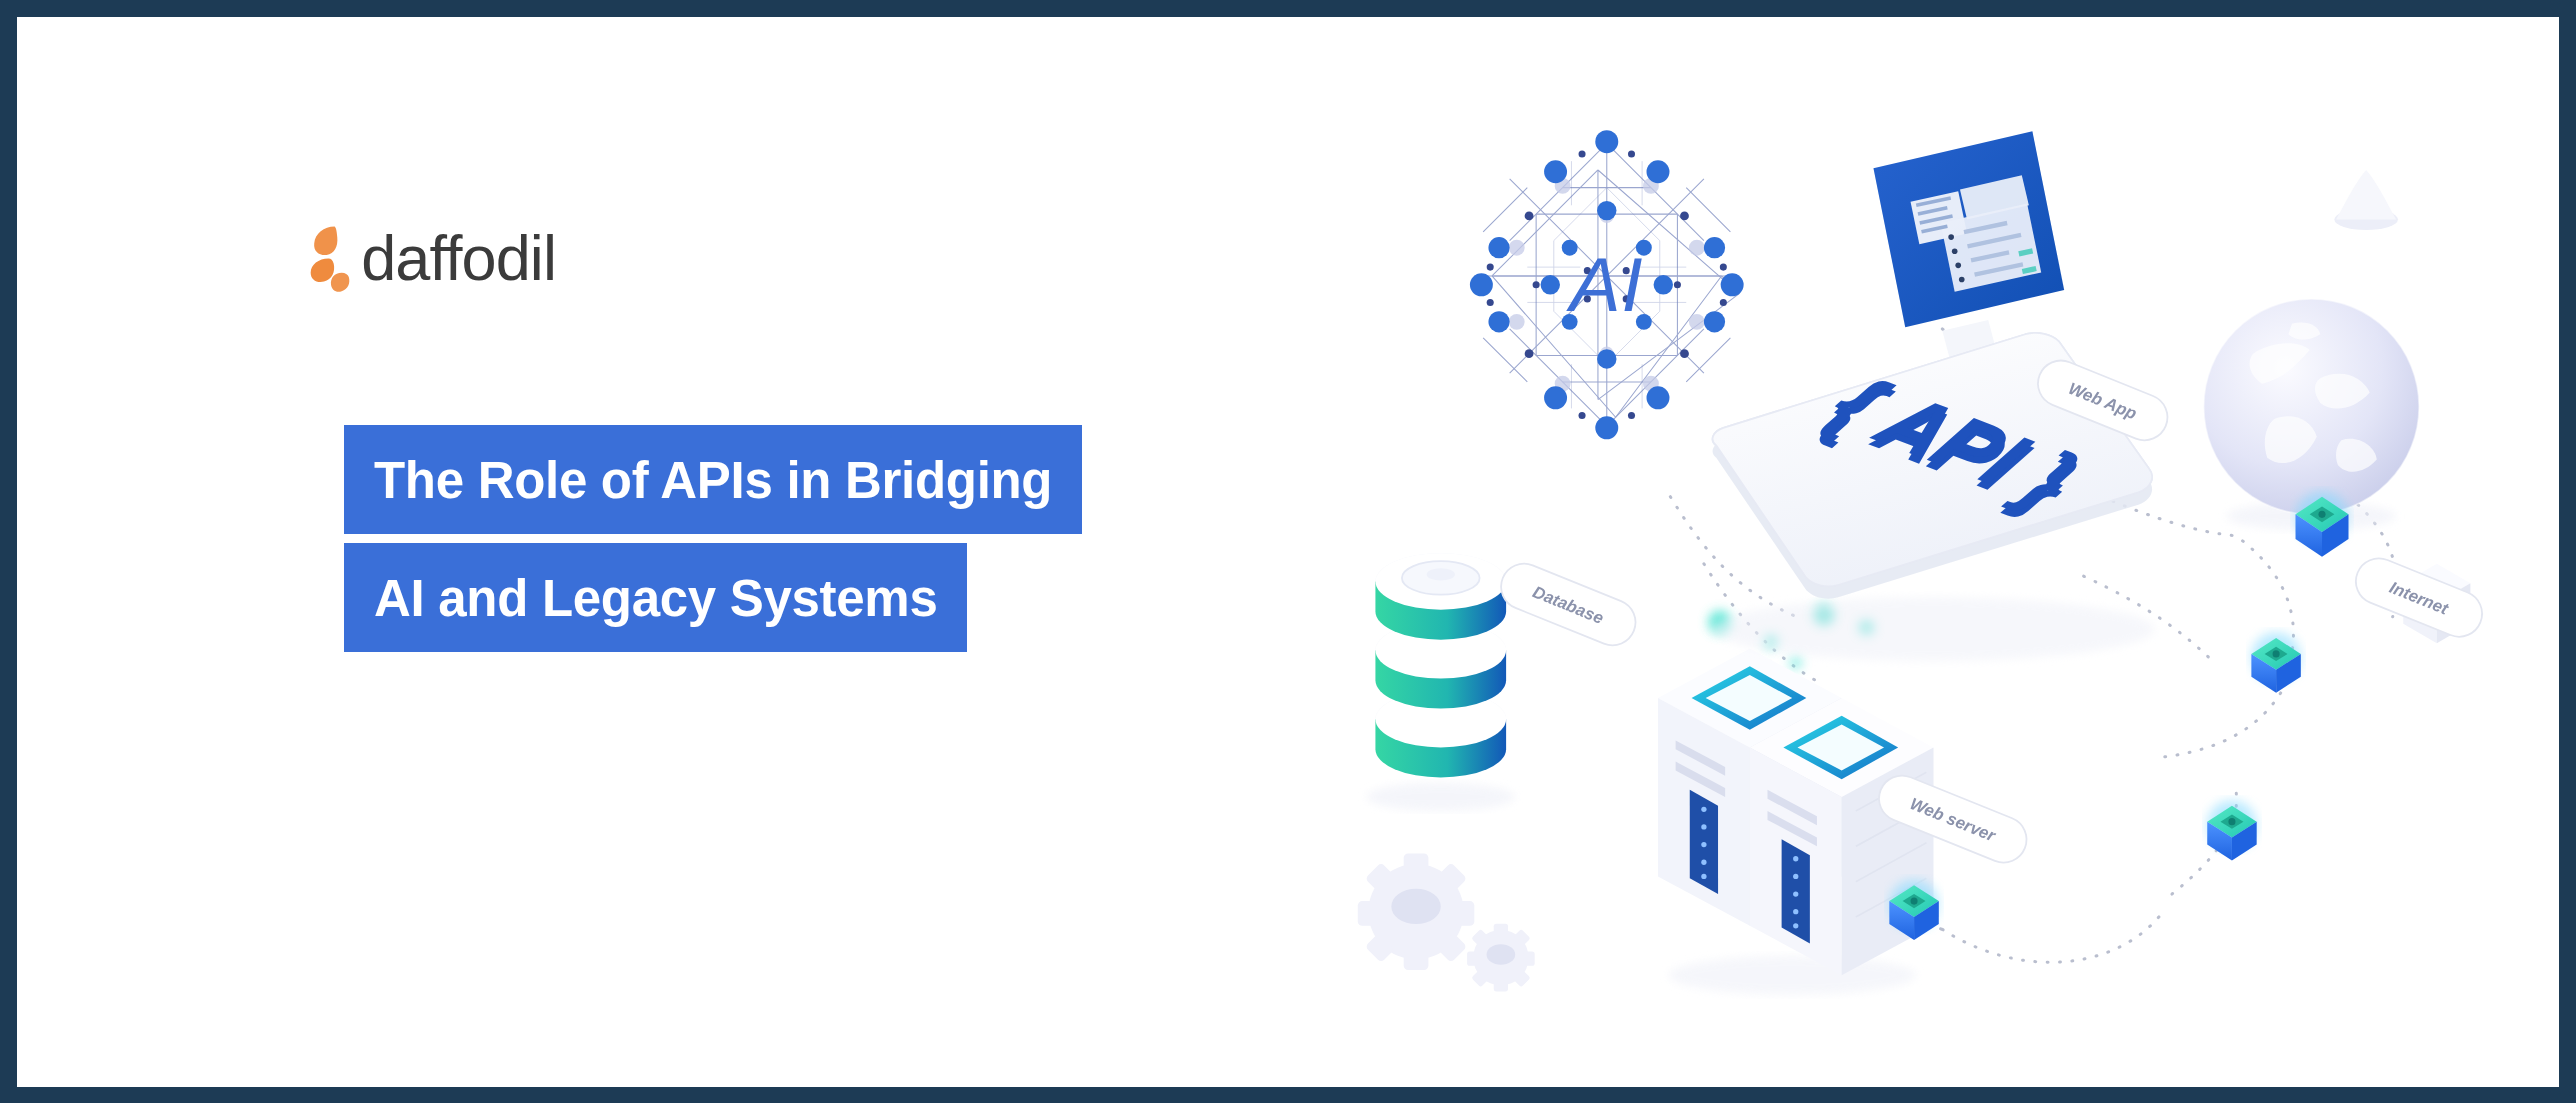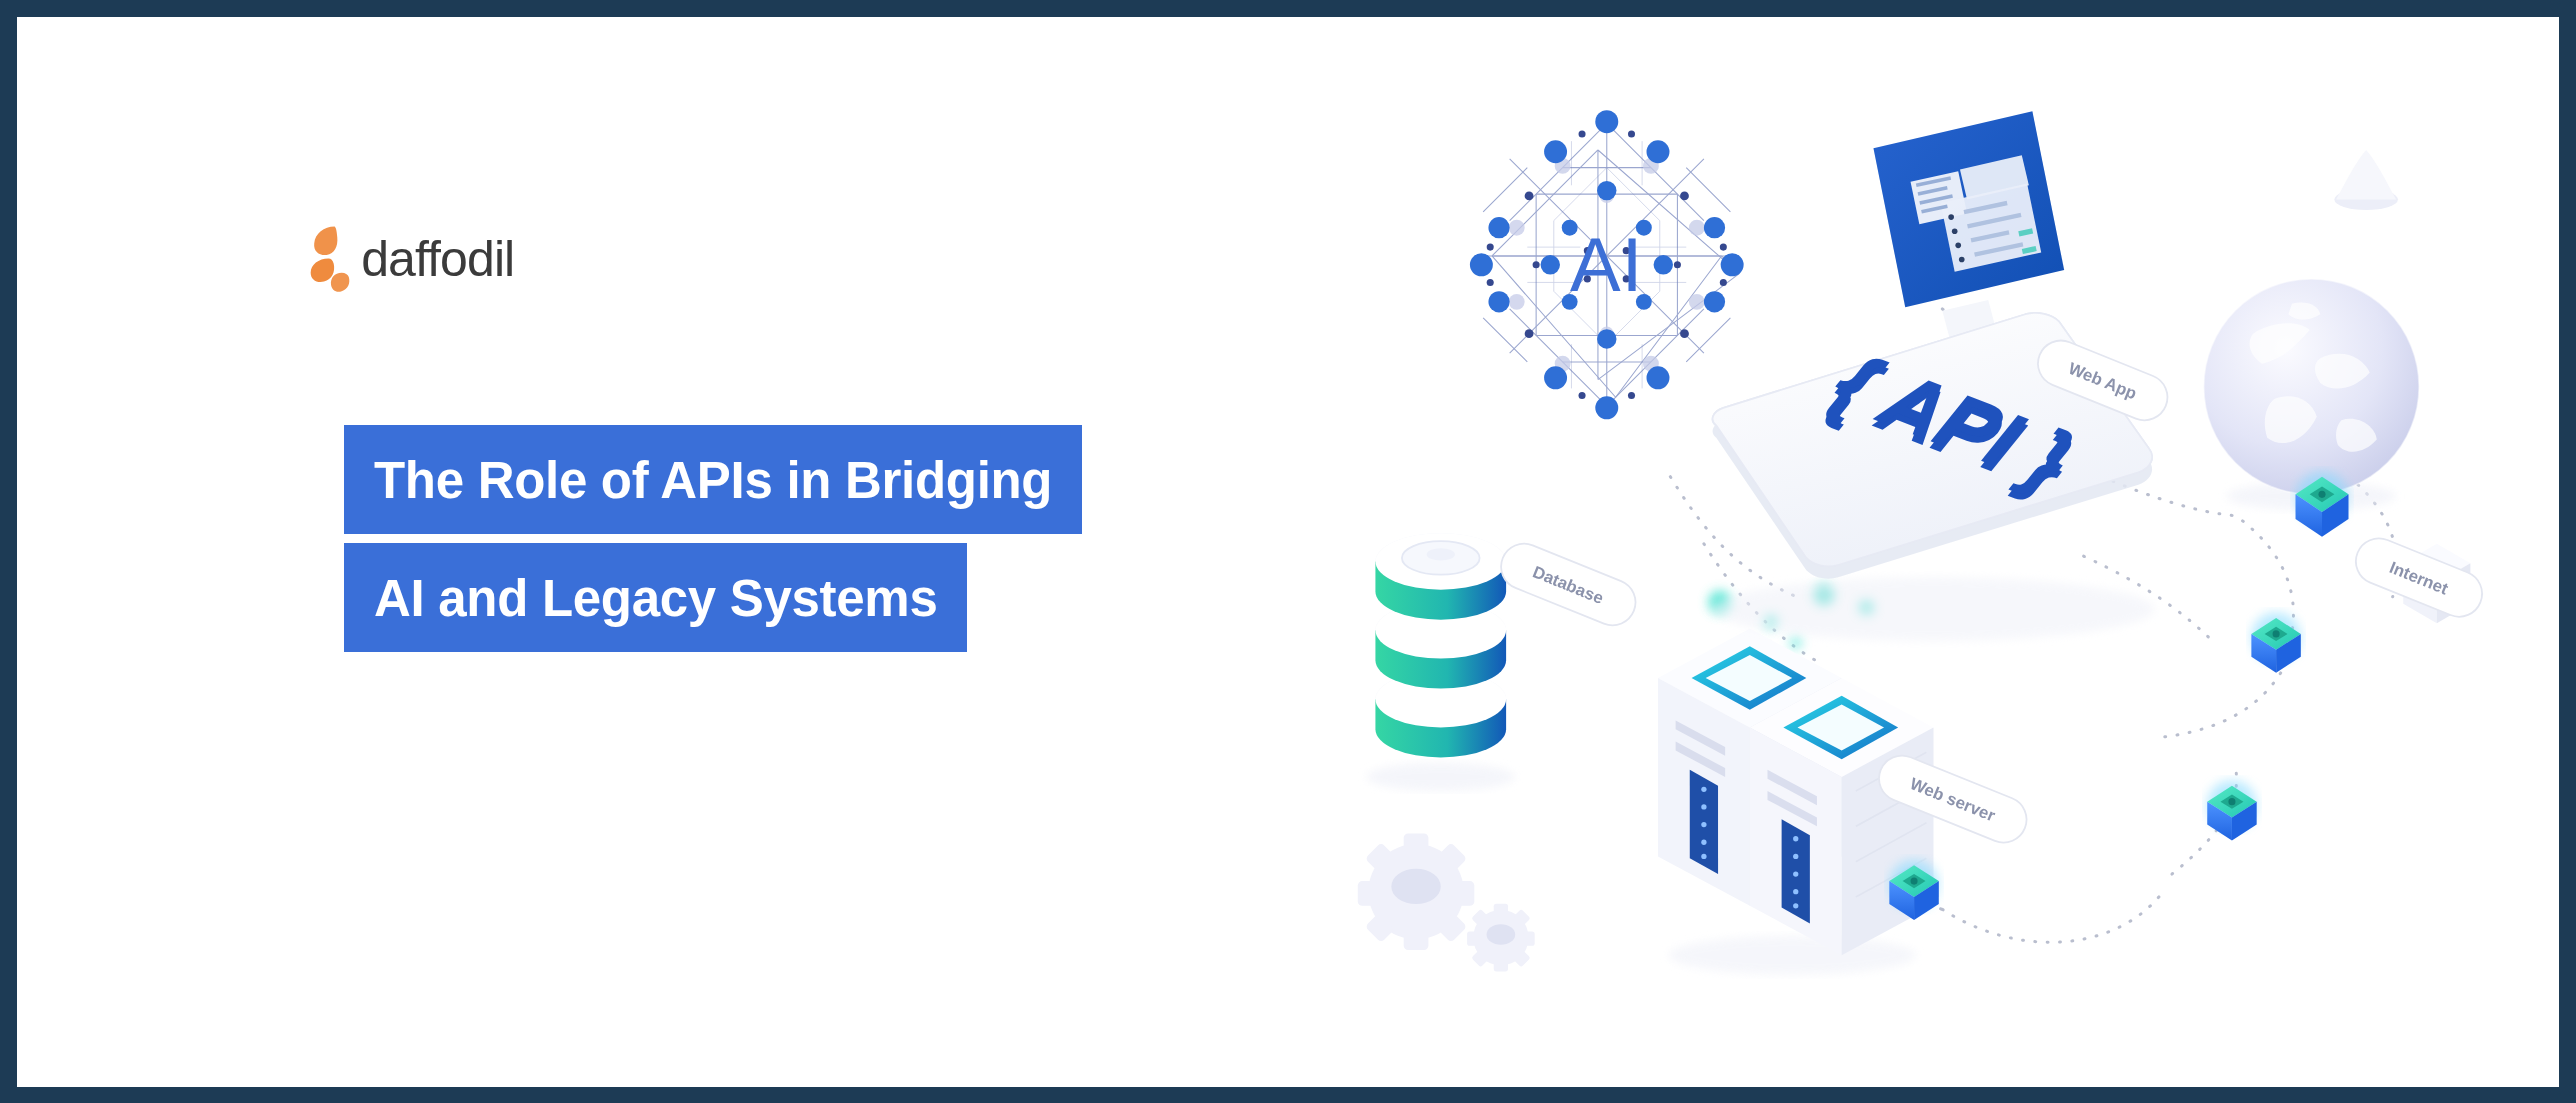--- a/index.html
+++ b/index.html
@@ -16,39 +16,39 @@
     overflow:hidden;
   }
 
   
   .brand {
     position:absolute; left:291px; top:201px;
     display:flex; align-items:center; height:81px;
   }
   .brand-mark { position:relative; width:55px; height:71px; flex:0 0 55px; }
   .brand-word {
-    font-size:50px; letter-spacing:-0.9px;
+    font-size:63px; letter-spacing:-0.9px;
     color:#3b3b3b; font-weight:400; line-height:1;
     margin-left:-1.8px;
   }
 
   .headline { position:absolute; left:291px; top:408px; }
   .hl-row { display:block;padding-left:36px; }
   .hl-bar {
     display:inline-block;
     background:#3a6fd8;
     color:#ffffff;
     font-size:51px; font-weight:700; letter-spacing:-0.3px;
     line-height:1;
     padding:30px 30px 28px 30px;
   }
   .hl-row + .hl-row { margin-top:8.8px; }
 
   
-  .art { position:absolute; left:1307px; top:80px; width:1166px; height:936px; }
+  .art { position:absolute; left:1307px; top:100px; width:1166px; height:936px;font-style:italic; }
   .art svg { width:100%; height:100%; display:block; }
   .pill-text {
     font-family:"Liberation Sans", sans-serif;
     font-size:19px; fill:#8b92ab; font-weight:600;
   }
   .ai-text {
     font-family:"Liberation Sans", sans-serif;
     font-size:86px; fill:#3d6fd6; font-weight:400; letter-spacing:1px;
   }
   .api-text {

